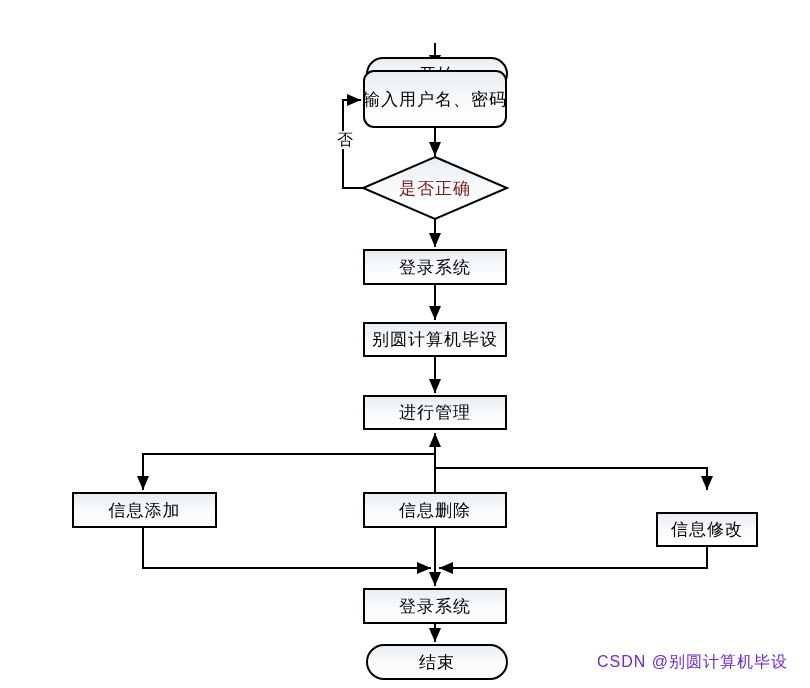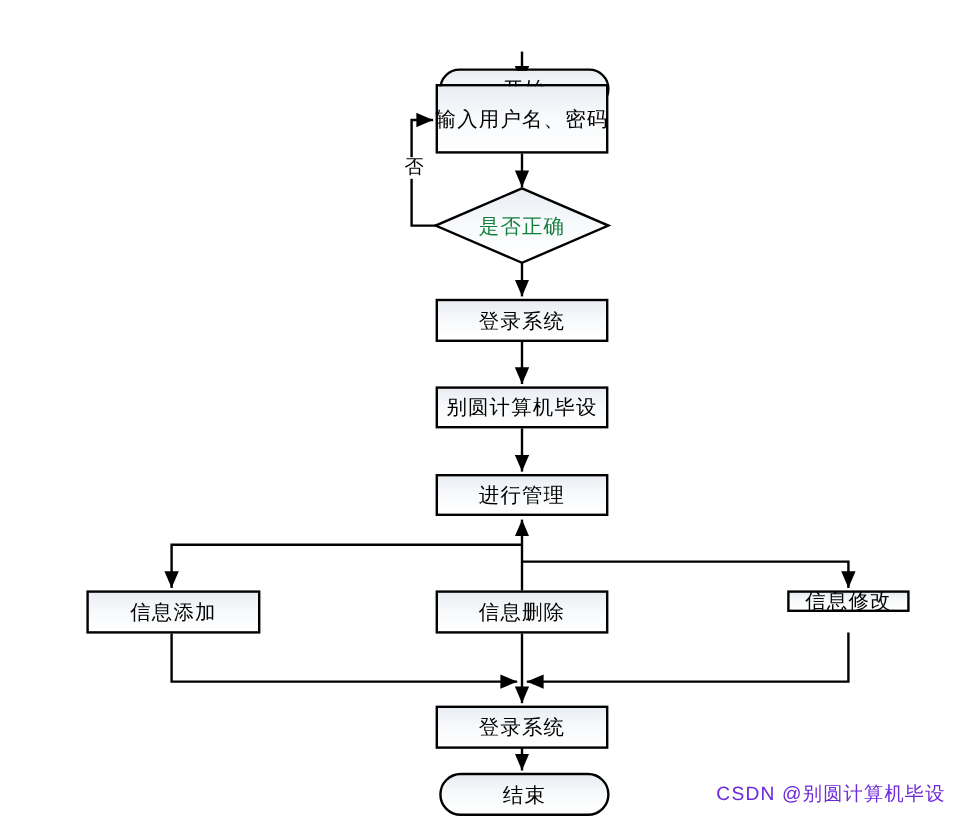--- a/index.html
+++ b/index.html
@@ -37,21 +37,21 @@
   }
   .terminator {
     border-radius: 18px;
   }
   .diamond-label {
     position: absolute;
     display: flex;
     align-items: center;
     justify-content: center;
     font-size: 17px;
-    color: #15803d;
+    color: #7f1d1d;
     letter-spacing: 1px;
     background: transparent;
     border: none;
   }
   .edge-label {
     position: absolute;
     background: #ffffff;
     font-size: 16px;
     color: #000000;
     text-align: center;
@@ -110,35 +110,35 @@
 
     <path d="M435 528 L435 586" stroke="#000" stroke-width="2" fill="none" marker-end="url(#arrow)"></path>
 
     <path d="M435 623 L435 642" stroke="#000" stroke-width="2" fill="none" marker-end="url(#arrow)"></path>
 
     <polygon points="435,157 507,188 435,219 363,188" fill="url(#nodeGrad)" stroke="#000000" stroke-width="2"></polygon>
   </svg>
 
   <div class="node terminator" style="left:366px; top:9px; width:142px; height:34px;margin-top:48px;">开始</div>
 
-  <div class="node" style="left:363px; top:70px; width:144px; height:58px;">输入用户名、密码</div>
+  <div class="node" style="left:363px; top:70px; width:144px; height:58px;border-radius:11px;">输入用户名、密码</div>
 
   <div class="diamond-label" style="left:363px; top:158px; width:144px; height:60px;">是否正确</div>
 
   <div class="node" style="left:363px; top:249px; width:144px; height:36px;">登录系统</div>
 
   <div class="node" style="left:363px; top:322px; width:144px; height:35px;">别圆计算机毕设</div>
 
   <div class="node" style="left:363px; top:395px; width:144px; height:35px;text-align:center;">进行管理</div>
 
   <div class="node" style="left:72px; top:492px; width:145px; height:36px;">信息添加</div>
 
   <div class="node" style="left:363px; top:492px; width:144px; height:36px;">信息删除</div>
 
-  <div class="node" style="left:656px; top:492px; width:102px; height:18px;">信息修改</div>
+  <div class="node" style="left:656px; top:512px; width:102px; height:35px;">信息修改</div>
 
   <div class="node" style="left:363px; top:588px; width:144px; height:36px;">登录系统</div>
 
   <div class="node terminator" style="left:366px; top:644px; width:142px; height:36px;">结束</div>
 
   <div class="edge-label" style="left:334px; top:131px; width:18px;">否</div>
 
   <div class="watermark">CSDN @别圆计算机毕设</div>
 
 </div>

